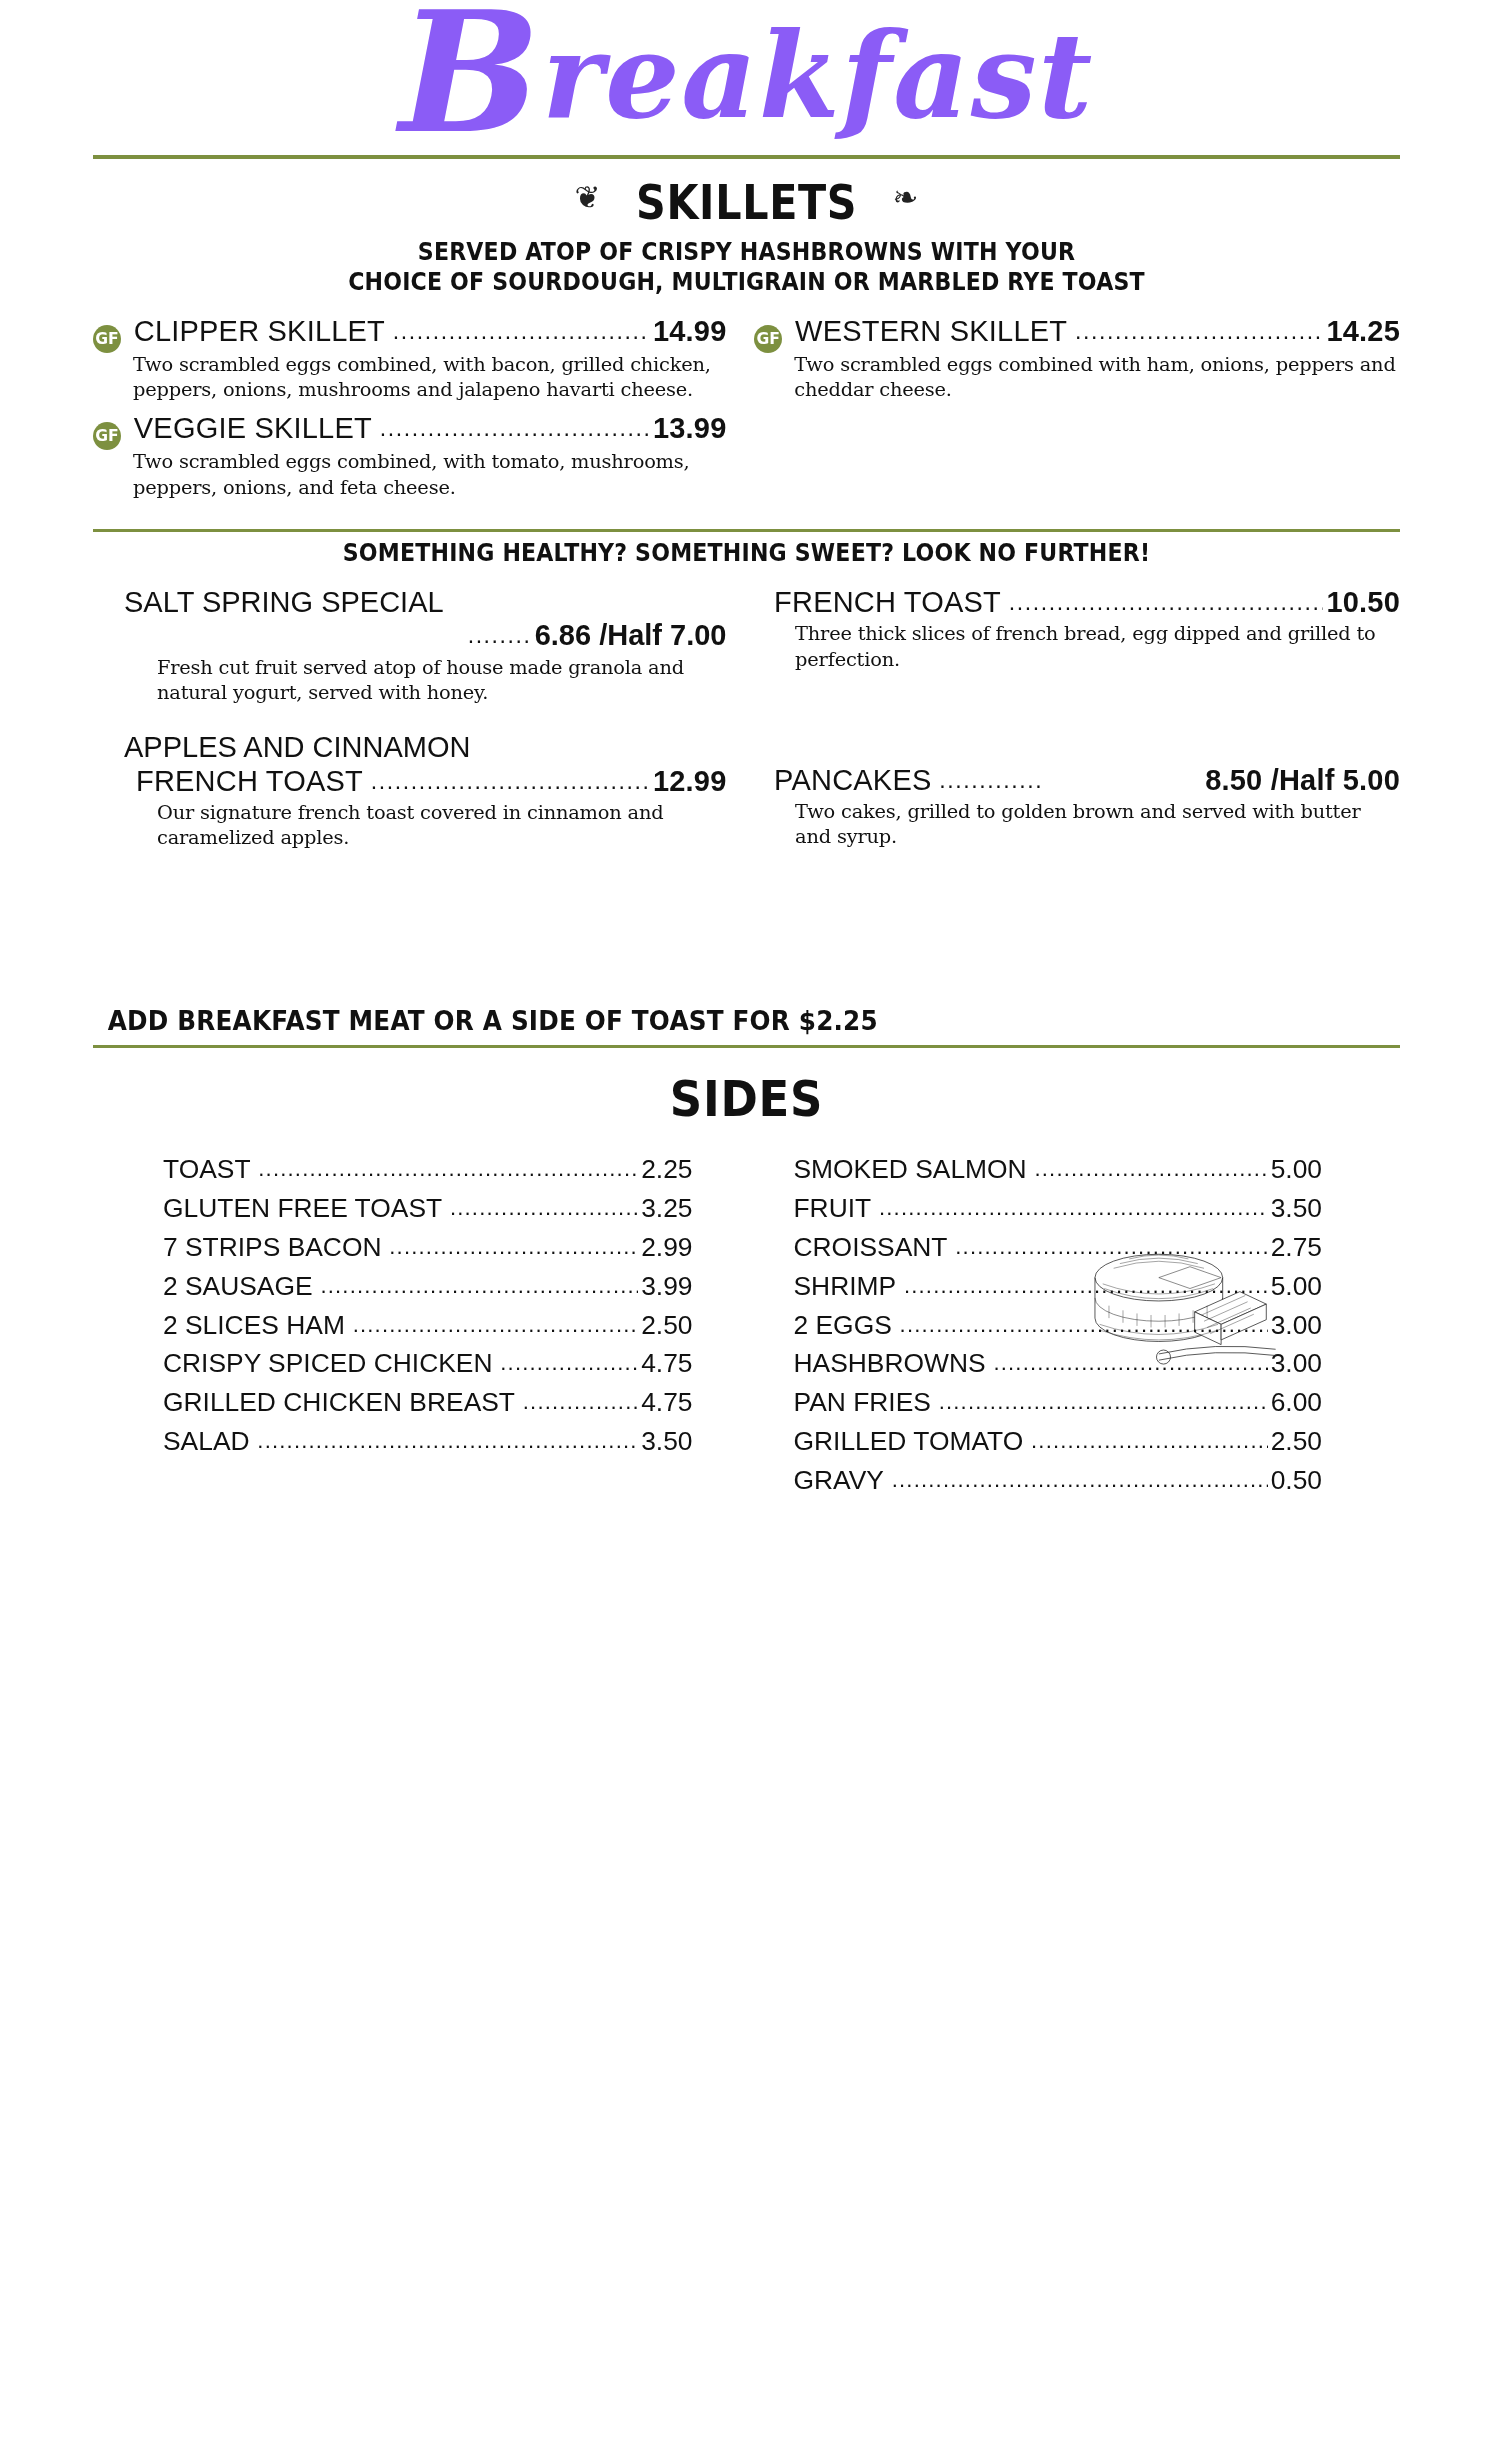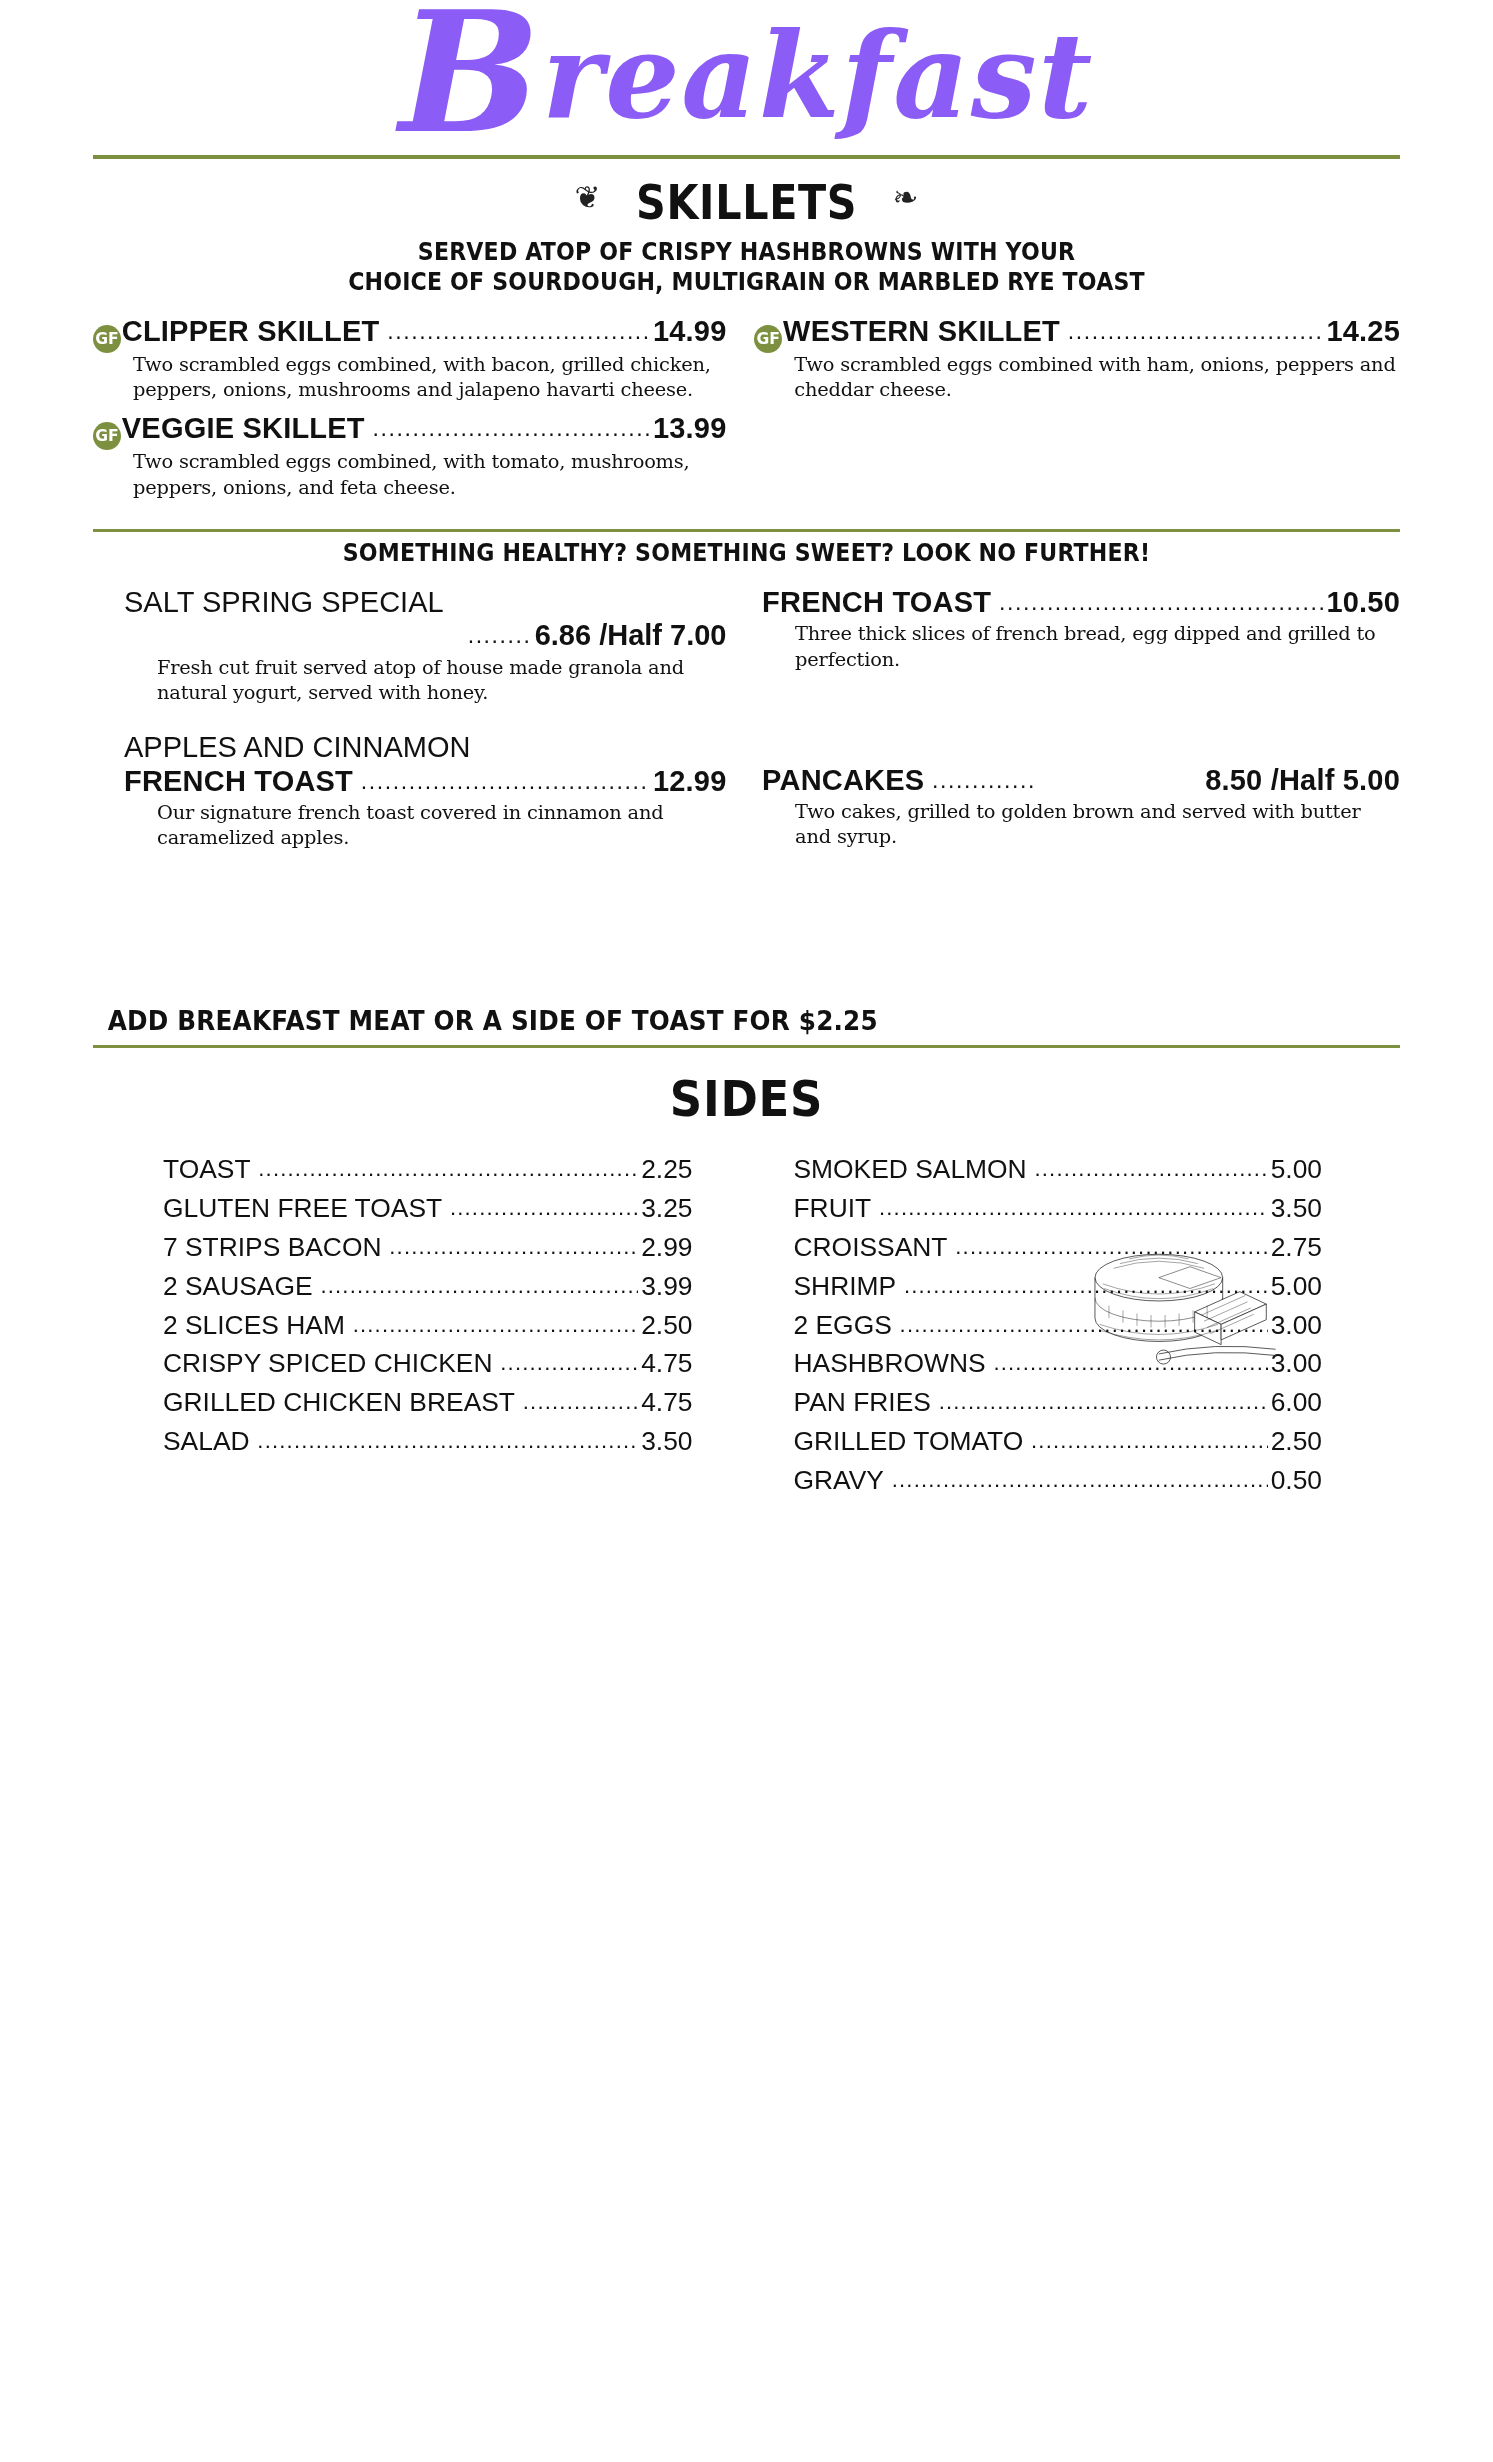--- a/index.html
+++ b/index.html
@@ -106,21 +106,22 @@
     line-height: 28px;
     text-align: center;
     letter-spacing: 0;
     flex: none;
     margin-right: 0.8px;
     transform: translateY(3.1px);
   }
   .item-name {
     white-space: nowrap;
     font-family: "Liberation Sans", sans-serif;
-    font-weight: 700;
+    font-weight: 400;
+    margin-left: 12px;
   }
   .dots {
     flex: 1 1 auto;
     overflow: hidden;
     white-space: nowrap;
     letter-spacing: 1.6px;
     font-size: 23px;
     margin: 0 3.1px 0 7.8px;
     color: #111;
     transform: translateY(-2.3px);

